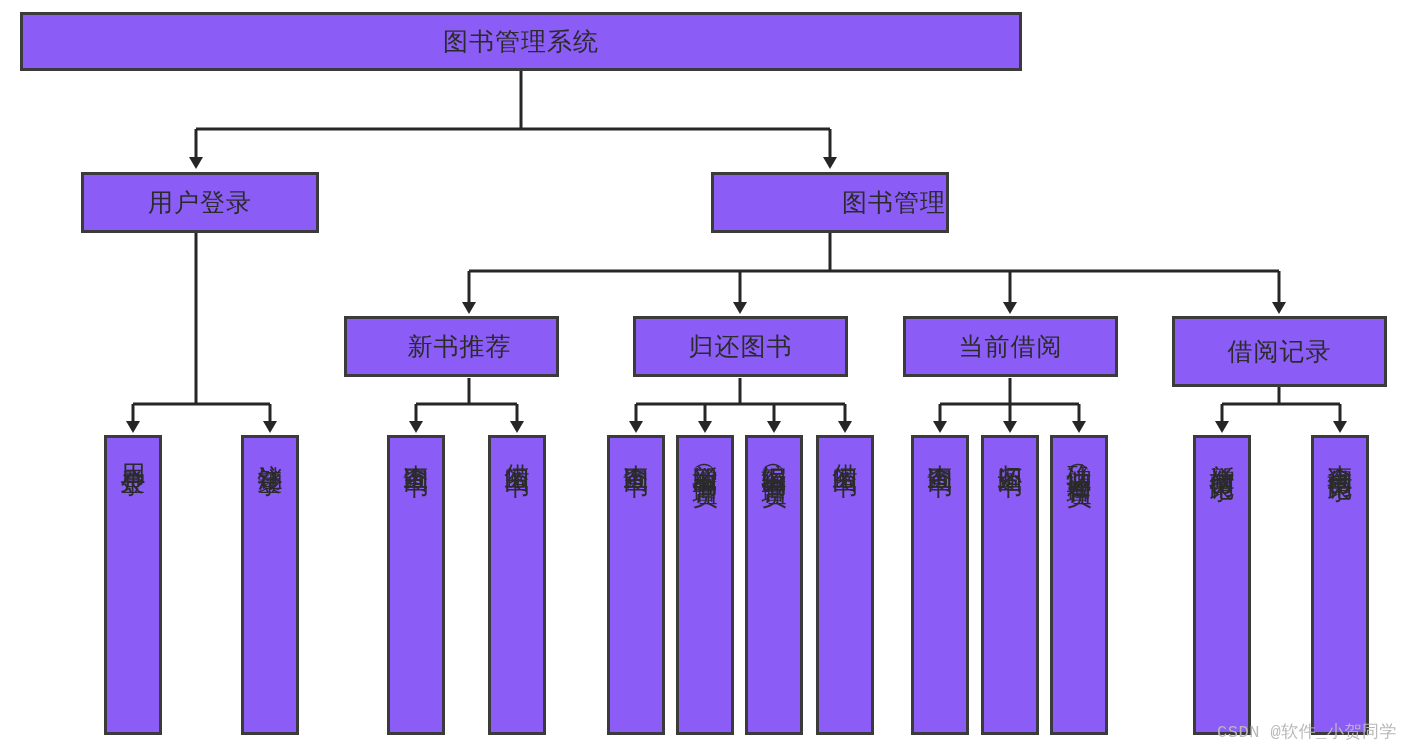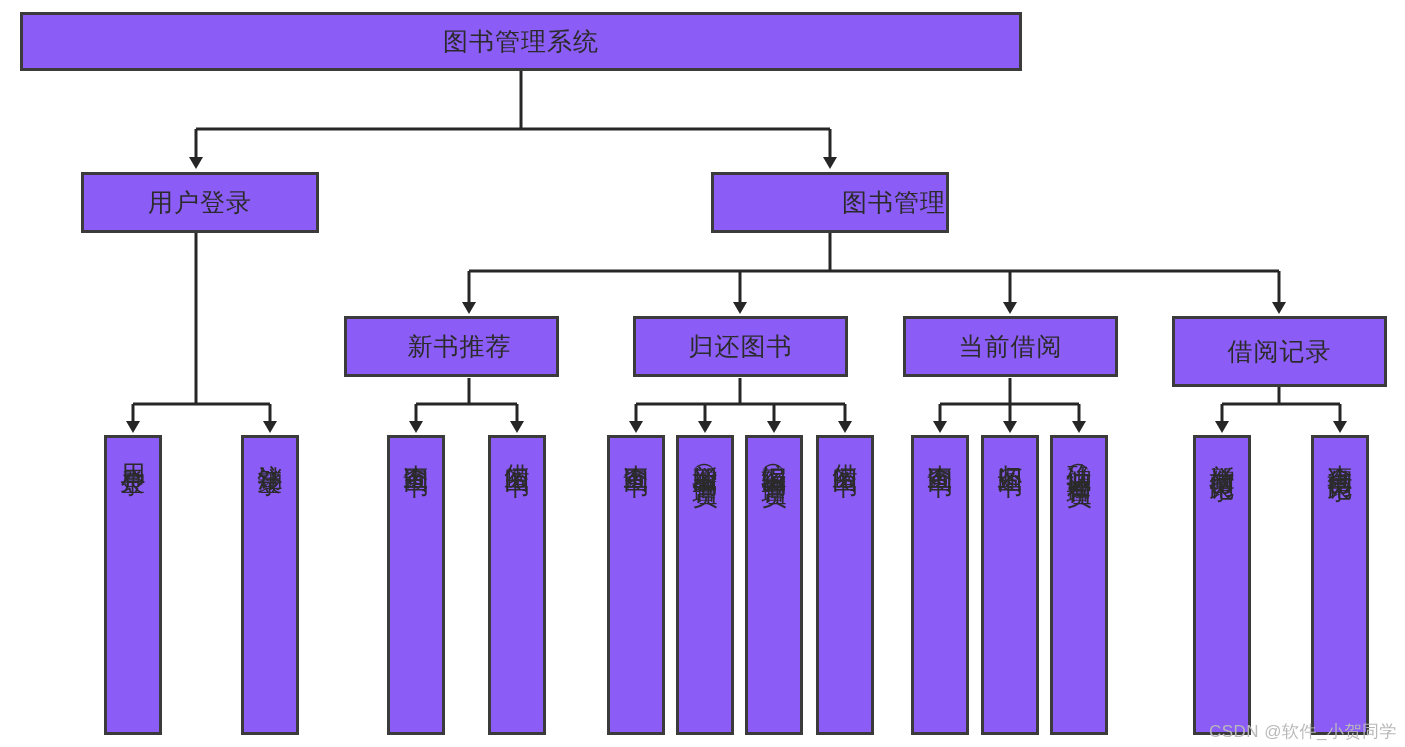--- a/index.html
+++ b/index.html
@@ -64,21 +64,21 @@
   }
   .watermark {
     position: absolute;
     right: 8px;
     bottom: 4px;
     font-size: 17px;
     color: #b9b9b9;
     letter-spacing: 0.5px;
     z-index: 5;
     white-space: nowrap;
-    font-family: Liberation Sans, sans-serif;
+    font-family: Liberation Mono, monospace;
   }
 </style>
 </head>
 <body>
 
 <div id="canvas">
 
   <svg id="wires" viewBox="0 0 1405 747" xmlns="http://www.w3.org/2000/svg">
     <defs>
       <marker id="arrow" viewBox="0 0 12 14" refX="1" refY="7" markerWidth="12" markerHeight="14" orient="auto-start-reverse" markerUnits="userSpaceOnUse">

